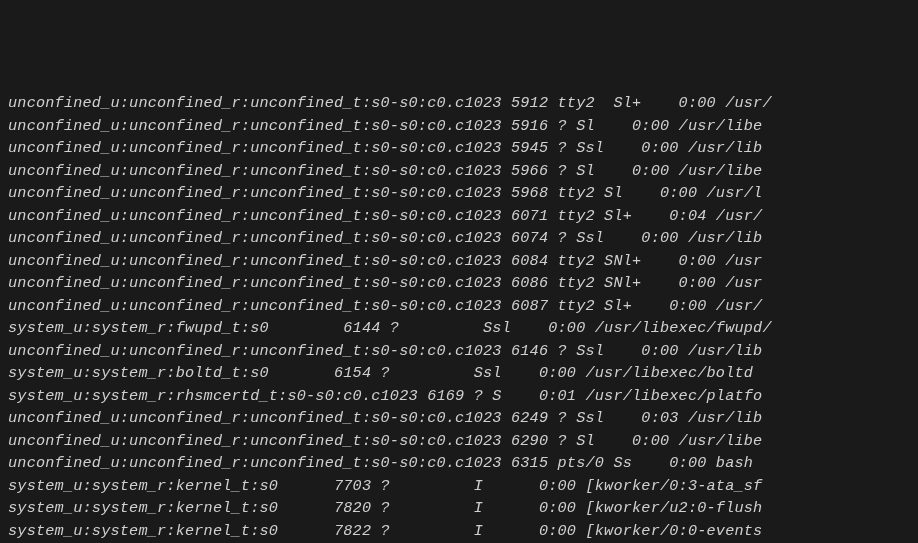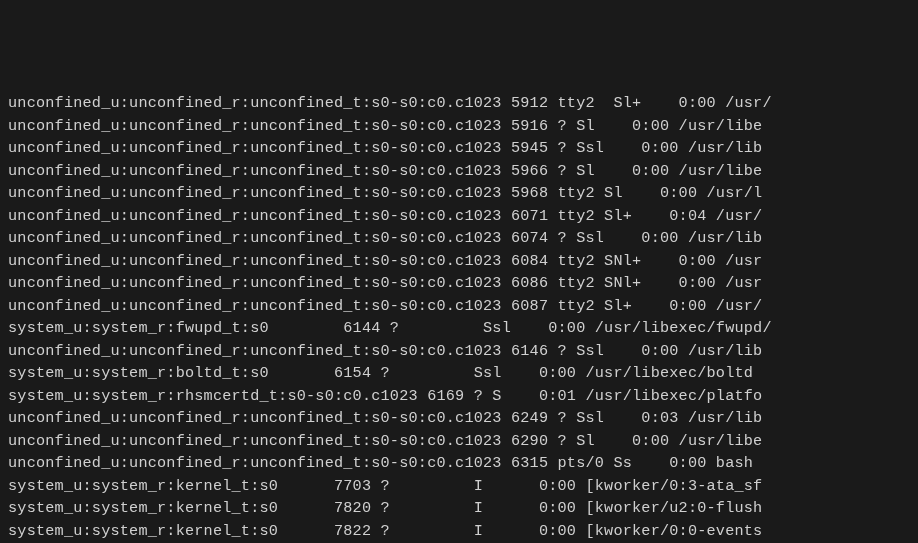--- a/index.html
+++ b/index.html
@@ -13,20 +13,21 @@
       width: 918px;
       height: 543px;
       overflow: hidden;
       white-space: pre;
       letter-spacing: 0.2px;
     }
     .line {
       height: 22.5px;
       white-space: pre;
       overflow: hidden;
+      font-style: italic;
     }
   </style>
 </head>
 <body>
 
 
 
 <div id="terminal-output"><div class="line">unconfined_u:unconfined_r:unconfined_t:s0-s0:c0.c1023 5912 tty2  Sl+    0:00 /usr/</div><div class="line">unconfined_u:unconfined_r:unconfined_t:s0-s0:c0.c1023 5916 ? Sl    0:00 /usr/libe</div><div class="line">unconfined_u:unconfined_r:unconfined_t:s0-s0:c0.c1023 5945 ? Ssl    0:00 /usr/lib</div><div class="line">unconfined_u:unconfined_r:unconfined_t:s0-s0:c0.c1023 5966 ? Sl    0:00 /usr/libe</div><div class="line">unconfined_u:unconfined_r:unconfined_t:s0-s0:c0.c1023 5968 tty2 Sl    0:00 /usr/l</div><div class="line">unconfined_u:unconfined_r:unconfined_t:s0-s0:c0.c1023 6071 tty2 Sl+    0:04 /usr/</div><div class="line">unconfined_u:unconfined_r:unconfined_t:s0-s0:c0.c1023 6074 ? Ssl    0:00 /usr/lib</div><div class="line">unconfined_u:unconfined_r:unconfined_t:s0-s0:c0.c1023 6084 tty2 SNl+    0:00 /usr</div><div class="line">unconfined_u:unconfined_r:unconfined_t:s0-s0:c0.c1023 6086 tty2 SNl+    0:00 /usr</div><div class="line">unconfined_u:unconfined_r:unconfined_t:s0-s0:c0.c1023 6087 tty2 Sl+    0:00 /usr/</div><div class="line">system_u:system_r:fwupd_t:s0        6144 ?         Ssl    0:00 /usr/libexec/fwupd/</div><div class="line">unconfined_u:unconfined_r:unconfined_t:s0-s0:c0.c1023 6146 ? Ssl    0:00 /usr/lib</div><div class="line">system_u:system_r:boltd_t:s0       6154 ?         Ssl    0:00 /usr/libexec/boltd</div><div class="line">system_u:system_r:rhsmcertd_t:s0-s0:c0.c1023 6169 ? S    0:01 /usr/libexec/platfo</div><div class="line">unconfined_u:unconfined_r:unconfined_t:s0-s0:c0.c1023 6249 ? Ssl    0:03 /usr/lib</div><div class="line">unconfined_u:unconfined_r:unconfined_t:s0-s0:c0.c1023 6290 ? Sl    0:00 /usr/libe</div><div class="line">unconfined_u:unconfined_r:unconfined_t:s0-s0:c0.c1023 6315 pts/0 Ss    0:00 bash</div><div class="line">system_u:system_r:kernel_t:s0      7703 ?         I      0:00 [kworker/0:3-ata_sf</div><div class="line">system_u:system_r:kernel_t:s0      7820 ?         I      0:00 [kworker/u2:0-flush</div><div class="line">system_u:system_r:kernel_t:s0      7822 ?         I      0:00 [kworker/0:0-events</div><div class="line">system_u:system_r:ksmtuned_t:s0    7898 ?         S      0:00 sleep 60</div></div>
 
 

